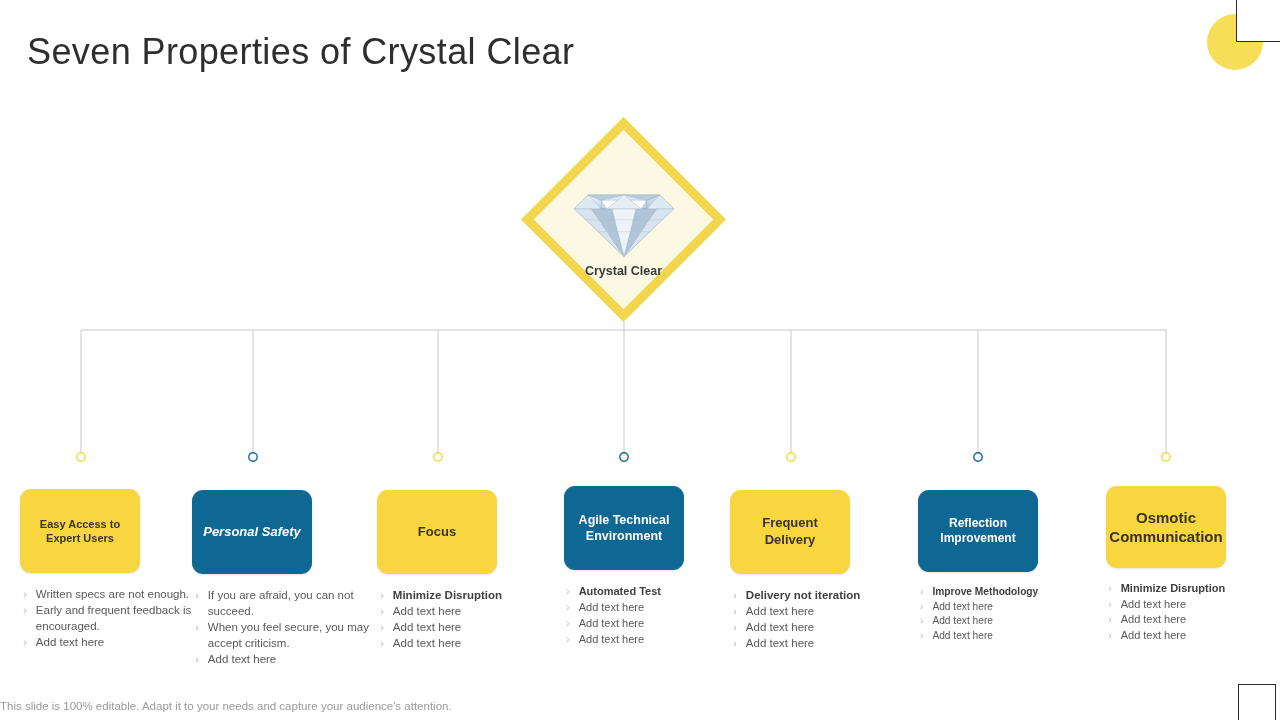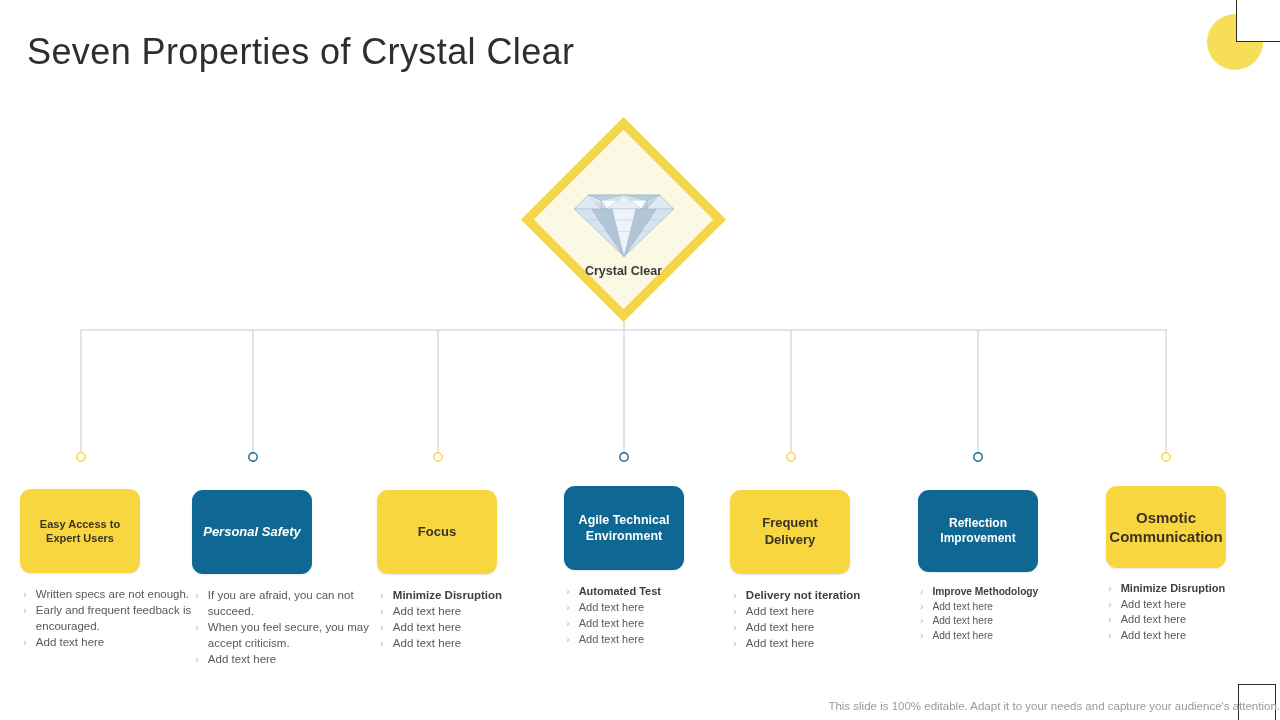--- a/index.html
+++ b/index.html
@@ -132,21 +132,21 @@
     margin-right: 9px;
   }
   .bullet .btxt { flex: 1 1 auto; }
   .bullet.bold .btxt { font-weight: bold; color: #3f3f3f; }
 
   
   .footer {
     position: absolute;
     left: 0; top: 700px;
     width: 1280px;
-    text-align: right;
+    text-align: left;
     font-size: 11.5px;
     color: #9a9a9a;
   }
 </style>
 </head>
 <body>
 
 <div class="slide">
 
   <div class="deco-circle"></div>

